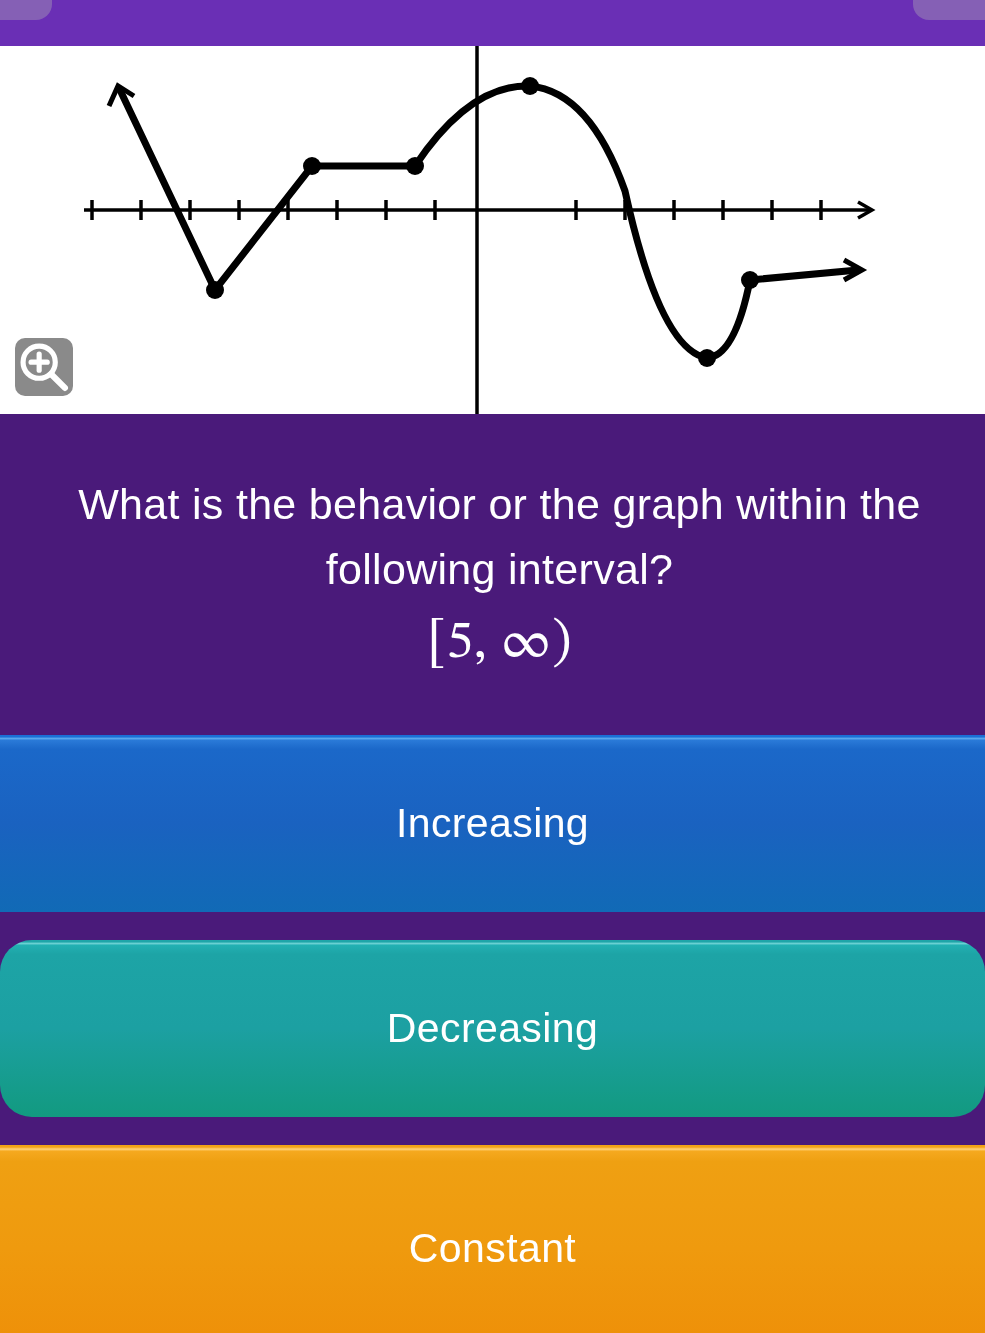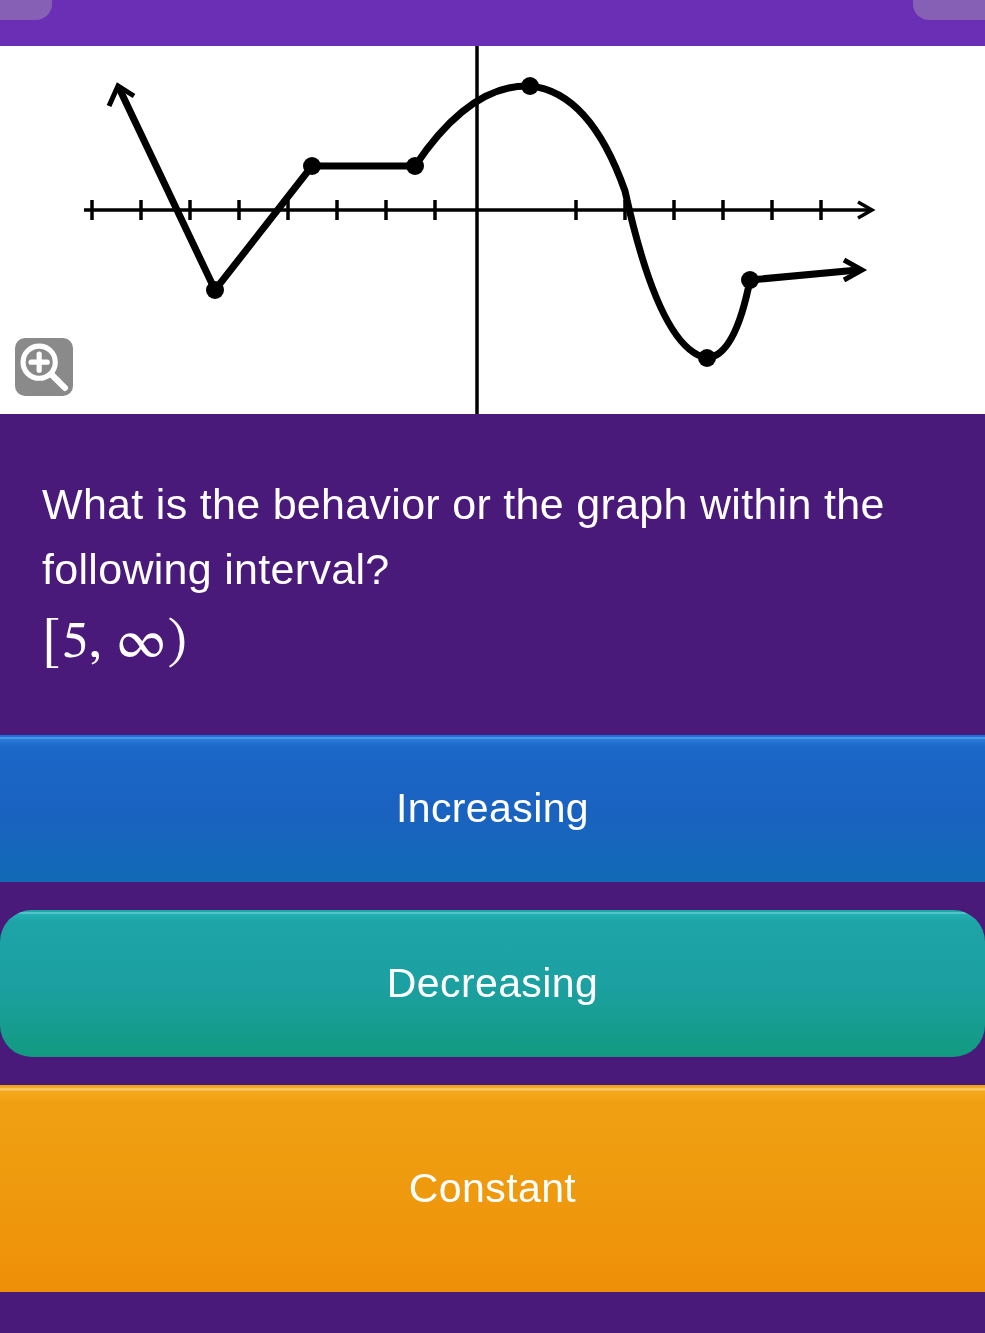--- a/index.html
+++ b/index.html
@@ -53,39 +53,39 @@
       height: 58px;
       background: #8a8a8a;
       border-radius: 10px;
       display: flex;
       align-items: center;
       justify-content: center;
       cursor: pointer;
     }
     .question-block {
       padding: 58px 28px 58px 10px;
-      text-align: left;
+      text-align: center;
       margin-left: 32px;
     }
     .question-text {
       color: #fff;
       font-size: 43px;
       font-weight: 400;
       line-height: 1.5;
       letter-spacing: 0.3px;
     }
     .interval-text {
       color: #fff;
       font-family: "Cambria Math", "STIX Two Math", "Times New Roman", serif;
       font-size: 54px;
       margin-top: 8px;
       letter-spacing: 0.5px;
     }
     .answer {
-      height: 147px;
+      height: 177px;
       margin-bottom: 28px;
       display: flex;
       align-items: center;
       justify-content: center;
       color: #fff;
       font-size: 41px;
       font-weight: 400;
       cursor: pointer;
       position: relative;
       letter-spacing: 0.4px;

